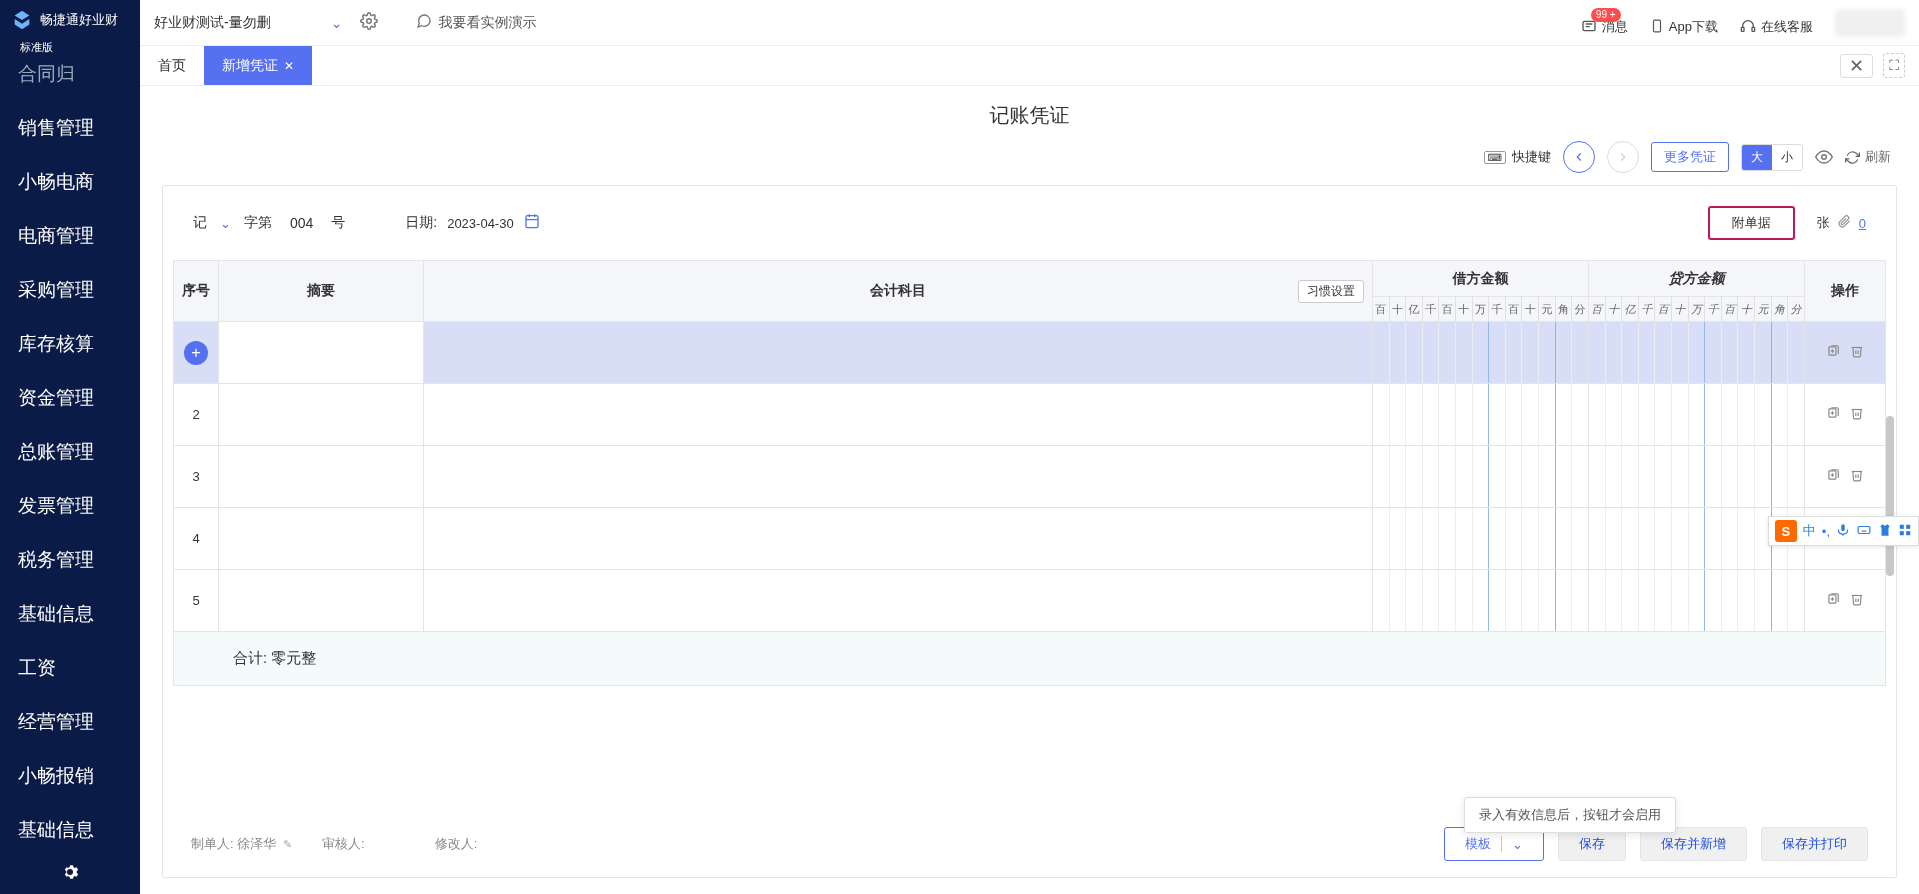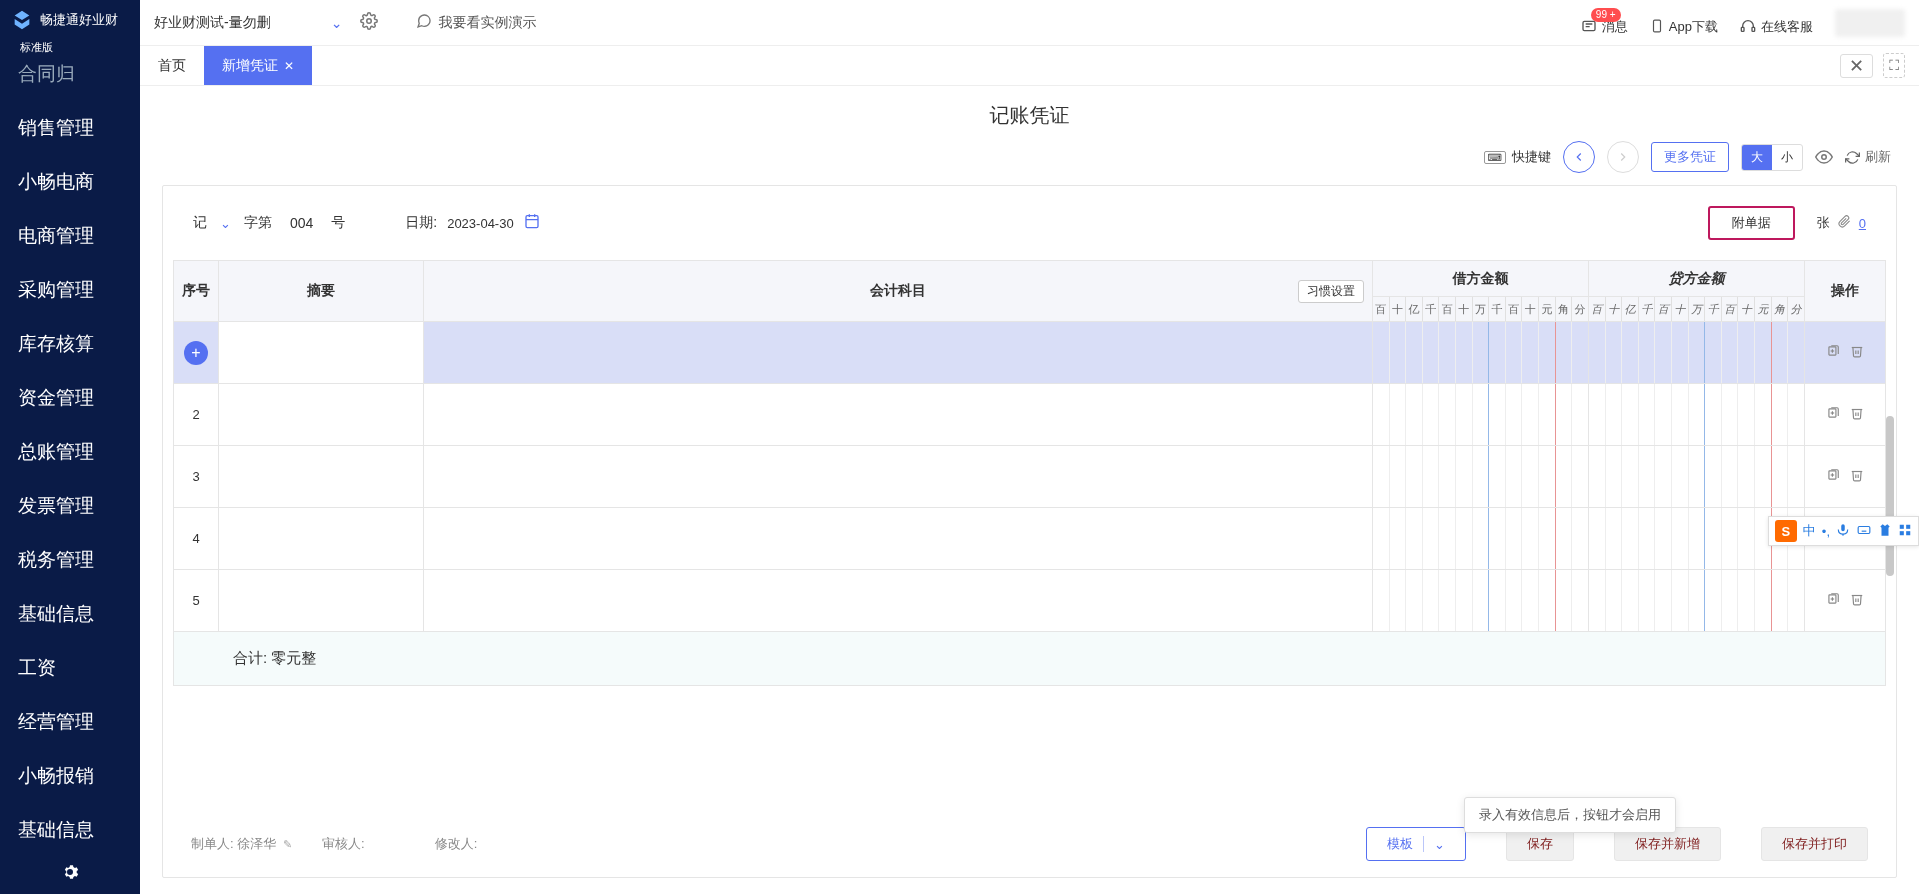--- a/index.html
+++ b/index.html
@@ -102,21 +102,21 @@
 
 .tbl-total { display: flex; height: 54px; border: 1px solid #e5e5e5; border-top: none; align-items: center; background: #f5fbfb; }
 .total-label { padding-left: 14px; font-size: 15px; }
 
 
 .foot-row { padding: 10px 28px 16px; display: flex; align-items: center; gap: 30px; font-size: 13px; color: #888; position: relative; }
 .foot-btns { margin-left: auto; display: flex; gap: 14px; padding-left: 8px; }
 .btn { padding: 7px 20px; border-radius: 3px; font-size: 13px; cursor: pointer; border: 1px solid #ccc; background: #fff; }
 .btn-template { border-color: #5570f1; color: #5570f1; display: flex; align-items: center; gap: 10px; }
 .btn-template .div { width: 1px; height: 16px; background: #5570f1; opacity: 0.4; }
-.btn.disabled { background: #f0f0f0; color: #7f1d1d; border-color: #e5e5e5; cursor: not-allowed; margin-left: 26px; }
+.btn.disabled { background: #f0f0f0; color: #1d4ed8; border-color: #e5e5e5; cursor: not-allowed; }
 .tooltip { position: absolute; bottom: 44px; right: 220px; background: #fff; border: 1px solid #ddd; box-shadow: 0 2px 8px rgba(0,0,0,0.1); padding: 8px 14px; font-size: 13px; color: #555; border-radius: 3px; }
 .edit-ic { color: #aaa; margin-left: 3px; font-size: 11px; }
 
 
 .vscroll { position: absolute; right: 2px; top: 230px; width: 8px; height: 160px; background: #c8c8c8; border-radius: 4px; }
 
 
 .ime-bar { position: fixed; right: 0; top: 516px; display: flex; align-items: center; gap: 6px; background: #fff; border: 1px solid #ddd; padding: 3px 6px; box-shadow: 0 1px 4px rgba(0,0,0,0.1); z-index: 1000; }
 .ime-s { width: 22px; height: 22px; background: #ff6a00; color: #fff; font-weight: bold; border-radius: 3px; display: flex; align-items: center; justify-content: center; font-size: 13px; }
 .ime-ic { color: #2a7de1; font-size: 13px; cursor: pointer; }

